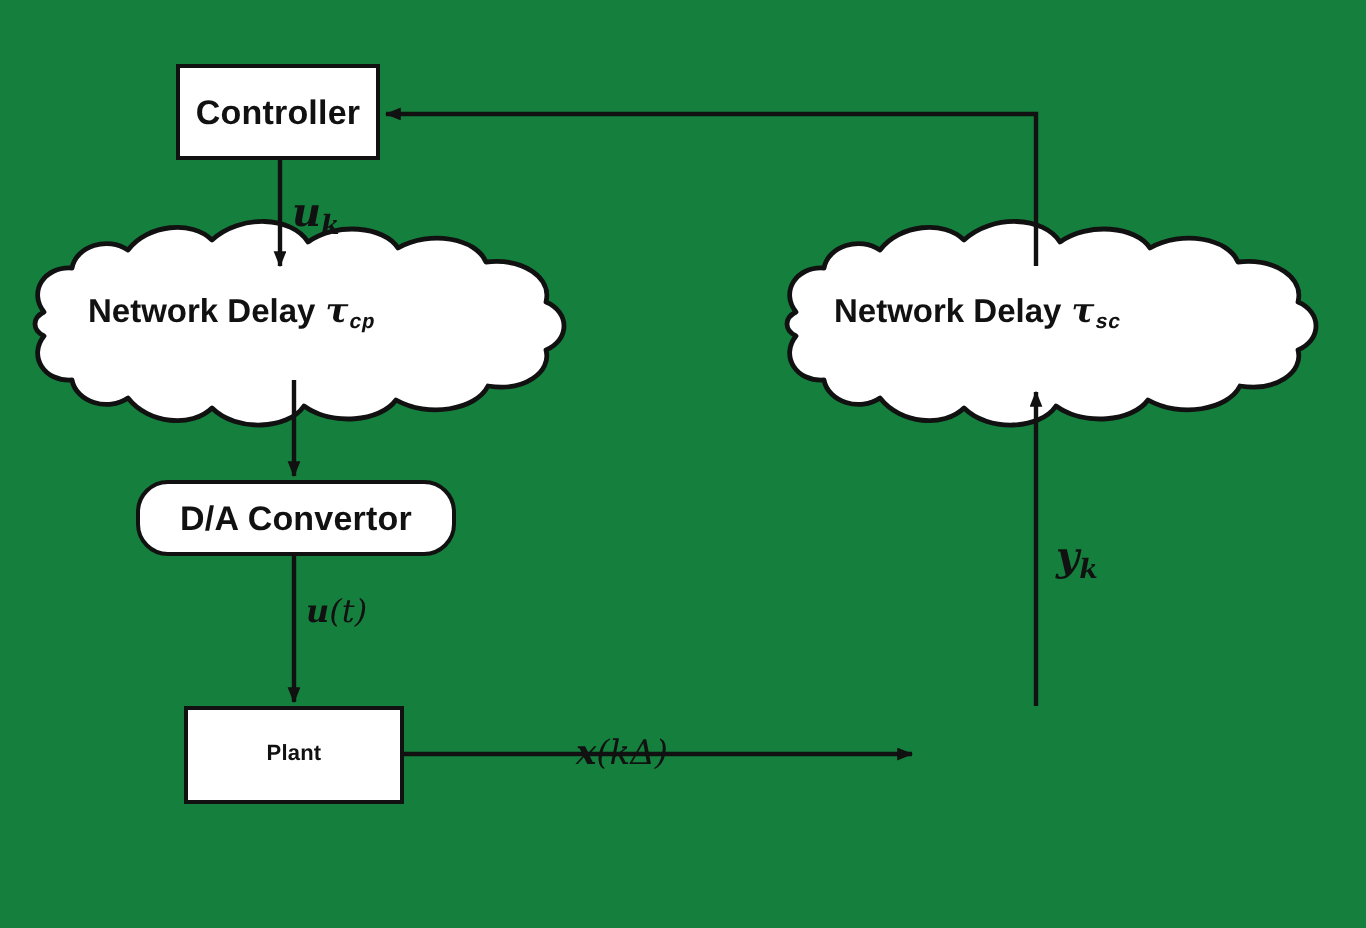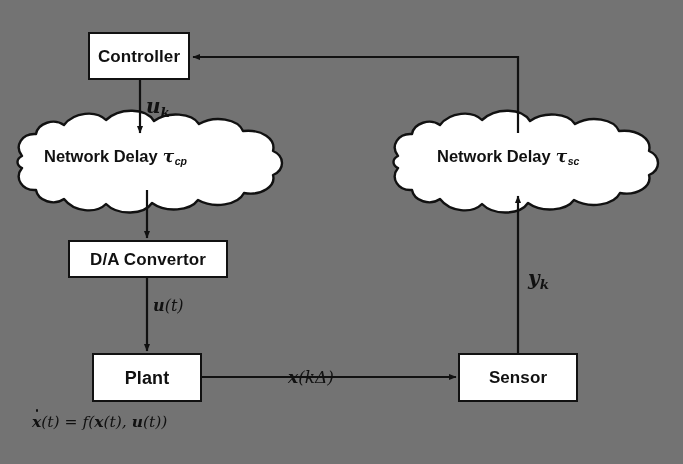--- a/index.html
+++ b/index.html
@@ -5,21 +5,21 @@
 <style>
   html, body {
     margin: 0;
     padding: 0;
     background: #ffffff;
   }
   #diagram-root {
     position: relative;
     width: 683px;
     height: 464px;
-    background: #737373;
+    background: #15803d;
     font-family: "Liberation Sans", sans-serif;
     overflow: hidden;
   }
   #diagram-svg {
     position: absolute;
     left: 0;
     top: 0;
     width: 683px;
     height: 464px;
   }
@@ -42,51 +42,52 @@
     line-height: 1;
     white-space: nowrap;
   }
   #block-controller {
     left: 88px;  top: 32px;  width: 102px; height: 48px;
     font-size: 17px;
   }
   #block-da-convertor {
     left: 68px;  top: 240px; width: 160px; height: 38px;
     font-size: 17px;
+    border-radius: 16px;
   }
   #block-plant {
     left: 92px;  top: 353px; width: 110px; height: 49px;
-    font-size: 18px;
+    font-size: 11px;
   }
   #block-sensor {
     left: 458px; top: 353px; width: 120px; height: 49px;
     font-size: 17px;
   }
   
   .cloud-text {
     position: absolute;
     color: #111111;
     font-weight: bold;
     font-size: 16.5px;
     white-space: nowrap;
     font-family: "Liberation Sans", sans-serif;
   }
   #cloud-label-cp { left: 44px;  top: 146px; }
-  #cloud-label-sc { left: 437px; top: 146px; }
+  #cloud-label-sc { left: 417px; top: 146px; }
   .cloud-tau {
     font-family: "DejaVu Serif", serif;
     font-style: italic;
     font-weight: bold;
     font-size: 17px;
     padding-left: 5px;
   }
   .cloud-tau sub {
     font-size: 10.5px;
     font-style: italic;
-    font-family: Liberation Sans, sans-serif;
+    font-family: Liberation Mono, monospace;
     vertical-align: baseline;
     position: relative;
     top: 3px;
     left: 0.5px;
   }
   
   .mathlabel {
     position: absolute;
     color: #111111;
     font-family: "DejaVu Serif", serif;
@@ -201,23 +202,20 @@
   </div>
 
   <div class="block" id="block-da-convertor">
     <span class="block-label">D/A Convertor</span>
   </div>
 
   <div class="block" id="block-plant">
     <span class="block-label">Plant</span>
   </div>
 
-  <div class="block" id="block-sensor">
-    <span class="block-label">Sensor</span>
-  </div>
 
   <div class="cloud-text" id="cloud-label-cp">
     <span>Network Delay</span><span class="cloud-tau"><span>τ</span><sub>cp</sub></span>
   </div>
 
   <div class="cloud-text" id="cloud-label-sc">
     <span>Network Delay</span><span class="cloud-tau"><span>τ</span><sub>sc</sub></span>
   </div>
 
   <div class="mathlabel" id="label-uk">
@@ -229,18 +227,15 @@
   </div>
 
   <div class="mathlabel" id="label-yk">
     <span class="mi-bold">y</span><span class="sub">k</span>
   </div>
 
   <div class="mathlabel" id="label-xkd">
     <span class="mi-bold">x</span><span class="mi">(kΔ)</span>
   </div>
 
-  <div class="mathlabel" id="eq-plant">
-    <span class="mi-bold dotacc">x</span><span class="mi">(t)</span><span class="mn">&nbsp;=&nbsp;</span><span class="mi">f(</span><span class="mi-bold">x</span><span class="mi">(t),&nbsp;</span><span class="mi-bold">u</span><span class="mi">(t))</span>
-  </div>
 
 
 </div>
 
 </body></html>

